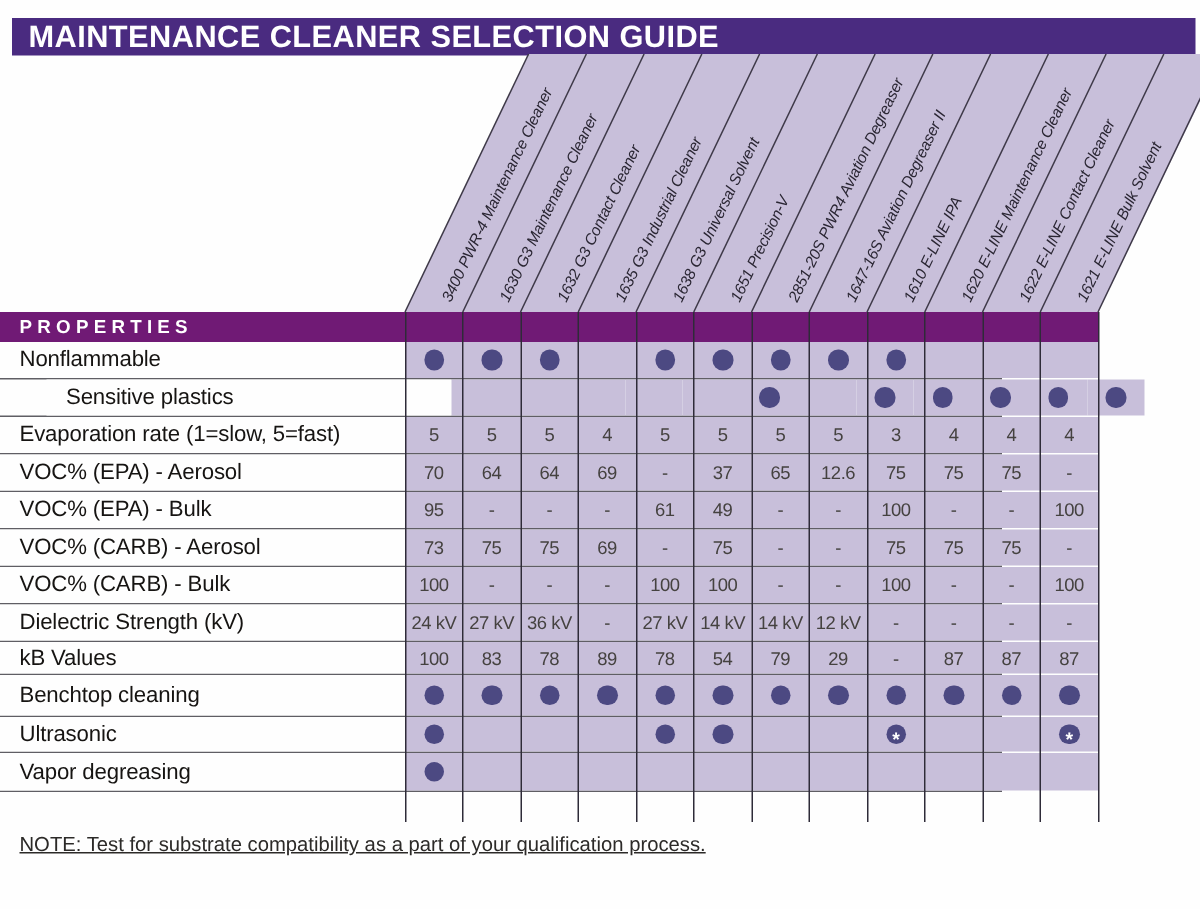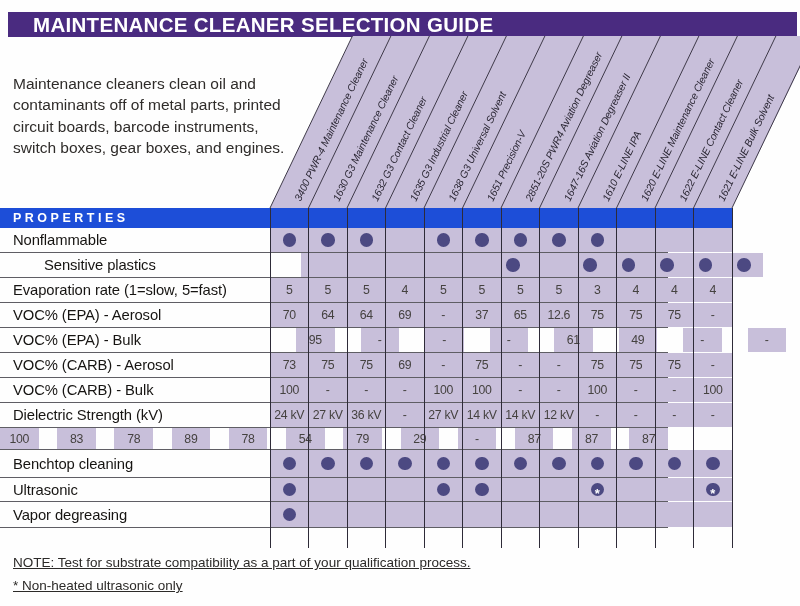--- a/index.html
+++ b/index.html
@@ -1,28 +1,28 @@
 <!DOCTYPE html>
 <html><head>
 <meta charset="utf-8">
 <style>
   html,body{margin:0;padding:0;background:#ffffff;}
   .page{position:relative;width:800px;height:606px;background:#fefefe;overflow:hidden;
         font-family:"Liberation Sans",sans-serif;}
   .title-bar{position:absolute;left:8px;top:12px;width:789px;height:25px;background:#4a2b80;
              display:flex;align-items:center;}
-  .title-bar h1{margin:0;padding-left:25px;color:#ffffff;font-size:20.5px;font-weight:bold;
+  .title-bar h1{margin:0;padding-left:11px;color:#ffffff;font-size:20.5px;font-weight:bold;
                 letter-spacing:.3px;white-space:nowrap;}
   .intro{position:absolute;left:13px;top:57px;width:292px;font-size:15.5px;line-height:21.5px;
          color:#2f2c2a;z-index:6;}
   .hdr-svg{position:absolute;left:0;top:36px;width:800px;height:172px;}
   .hdr-label{font-family:"Liberation Sans",sans-serif;font-size:10.4px;font-style:italic;
              fill:#2a2633;letter-spacing:-.15px;}
   .table{position:absolute;left:0;top:208px;width:732px;}
-  .section-row{width:732px;background:#1d4ed8;color:#ffffff;display:flex;align-items:center;
+  .section-row{width:732px;background:#701a75;color:#ffffff;display:flex;align-items:center;
                padding-left:13px;box-sizing:border-box;font-weight:bold;font-size:12.5px;
                letter-spacing:3.5px;}
   .data-row{display:flex;width:668px;border-bottom:1px solid #5f5e64;box-sizing:border-box;justify-content:space-between;}
   .row-label{flex:0 0 270px;box-sizing:border-box;background:#fefefe;display:flex;align-items:center;
              padding-left:13px;font-size:14.8px;color:#161412;letter-spacing:-.1px;white-space:nowrap;}
   .cell{flex:0 0 38.5px;box-sizing:border-box;background:#c8bfda;display:flex;align-items:center;
         justify-content:center;font-size:12.3px;color:#454240;letter-spacing:-.3px;overflow:hidden;
         white-space:nowrap;}
   .dot{width:13.5px;height:13.5px;border-radius:50%;background:#4c4982;display:flex;
        align-items:center;justify-content:center;}
@@ -32,21 +32,20 @@
   .notes .footnote{margin-top:3px;}
 </style>
 </head>
 <body>
 
 <div class="page">
   <div class="title-bar">
     <h1>MAINTENANCE CLEANER SELECTION GUIDE</h1>
   </div>
 
-  <p class="intro">Maintenance cleaners clean oil and contaminants off of metal parts, printed circuit boards, barcode instruments, switch boxes, gear boxes, and engines.</p>
 
   <svg id="hdr" class="hdr-svg" viewBox="0 0 800 172">
       <polygon points="270,172 352.6,0 800,0 800,31.5 732,172" fill="#c8bfda"></polygon>
       <line x1="270" y1="172" x2="352.4" y2="0" stroke="#3e3948" stroke-width="1"></line>
       <line x1="308.5" y1="172" x2="390.9" y2="0" stroke="#3e3948" stroke-width="1"></line>
       <line x1="347" y1="172" x2="429.4" y2="0" stroke="#3e3948" stroke-width="1"></line>
       <line x1="385.5" y1="172" x2="467.9" y2="0" stroke="#3e3948" stroke-width="1"></line>
       <line x1="424" y1="172" x2="506.4" y2="0" stroke="#3e3948" stroke-width="1"></line>
       <line x1="462.5" y1="172" x2="544.9" y2="0" stroke="#3e3948" stroke-width="1"></line>
       <line x1="501" y1="172" x2="583.4" y2="0" stroke="#3e3948" stroke-width="1"></line>
@@ -155,21 +154,21 @@
         <div class="cell">69</div>
         <div class="cell">-</div>
         <div class="cell">37</div>
         <div class="cell">65</div>
         <div class="cell">12.6</div>
         <div class="cell">75</div>
         <div class="cell">75</div>
         <div class="cell">75</div>
         <div class="cell">-</div>
       </div>
-      <div class="data-row" style="height: 25px; gap: 26px;">
+      <div class="data-row" style="height: 25px;">
         <div class="row-label">VOC% (EPA) - Bulk</div>
         <div class="cell">95</div>
         <div class="cell">-</div>
         <div class="cell">-</div>
         <div class="cell">-</div>
         <div class="cell">61</div>
         <div class="cell">49</div>
         <div class="cell">-</div>
         <div class="cell">-</div>
         <div class="cell">100</div>
@@ -216,20 +215,21 @@
         <div class="cell">27 kV</div>
         <div class="cell">14 kV</div>
         <div class="cell">14 kV</div>
         <div class="cell">12 kV</div>
         <div class="cell">-</div>
         <div class="cell">-</div>
         <div class="cell">-</div>
         <div class="cell">-</div>
       </div>
       <div class="data-row" style="height: 22px;">
+        <div class="row-label">kB Values</div>
         <div class="cell">100</div>
         <div class="cell">83</div>
         <div class="cell">78</div>
         <div class="cell">89</div>
         <div class="cell">78</div>
         <div class="cell">54</div>
         <div class="cell">79</div>
         <div class="cell">29</div>
         <div class="cell">-</div>
         <div class="cell">87</div>
@@ -331,15 +331,14 @@
       <div class="vline" style="left: 539px;"></div>
       <div class="vline" style="left: 577.5px;"></div>
       <div class="vline" style="left: 616px;"></div>
       <div class="vline" style="left: 654.5px;"></div>
       <div class="vline" style="left: 693px;"></div>
       <div class="vline" style="left: 731.5px;"></div>
     </div>
 
   <div class="notes">
     <div>NOTE: Test for substrate compatibility as a part of your qualification process.</div>
-    <div class="footnote">* Non-heated ultrasonic only</div>
   </div>
 </div>
 
 </body></html>

